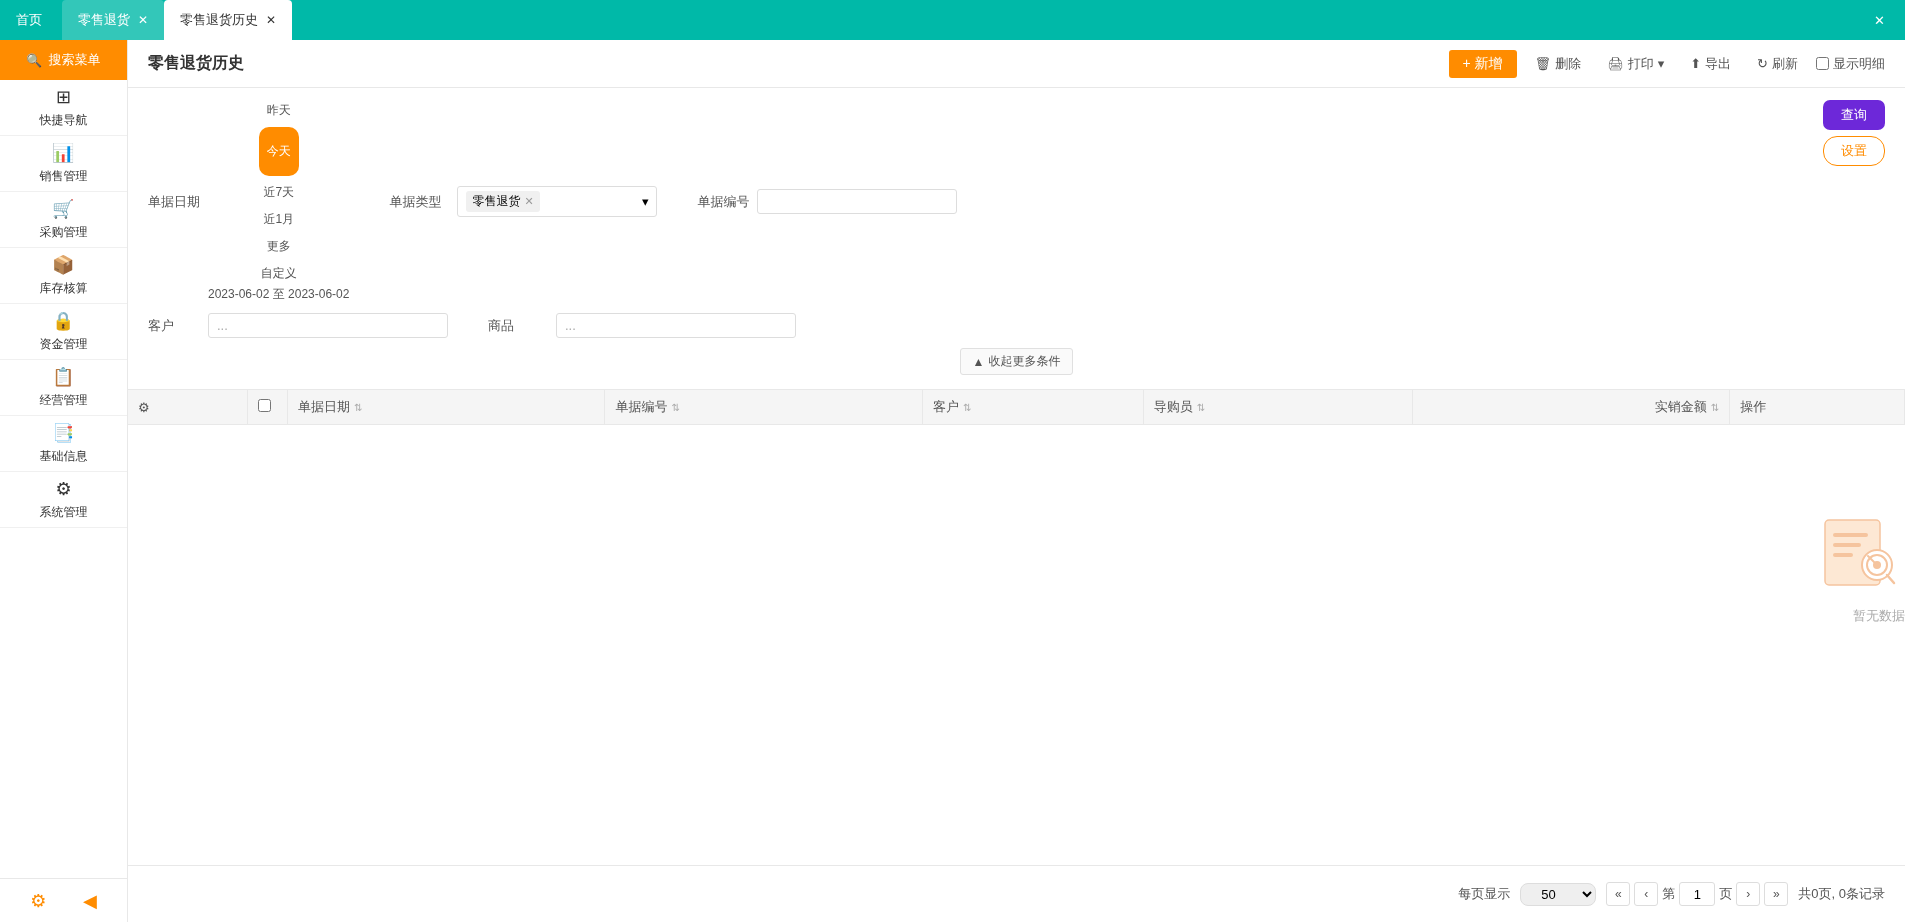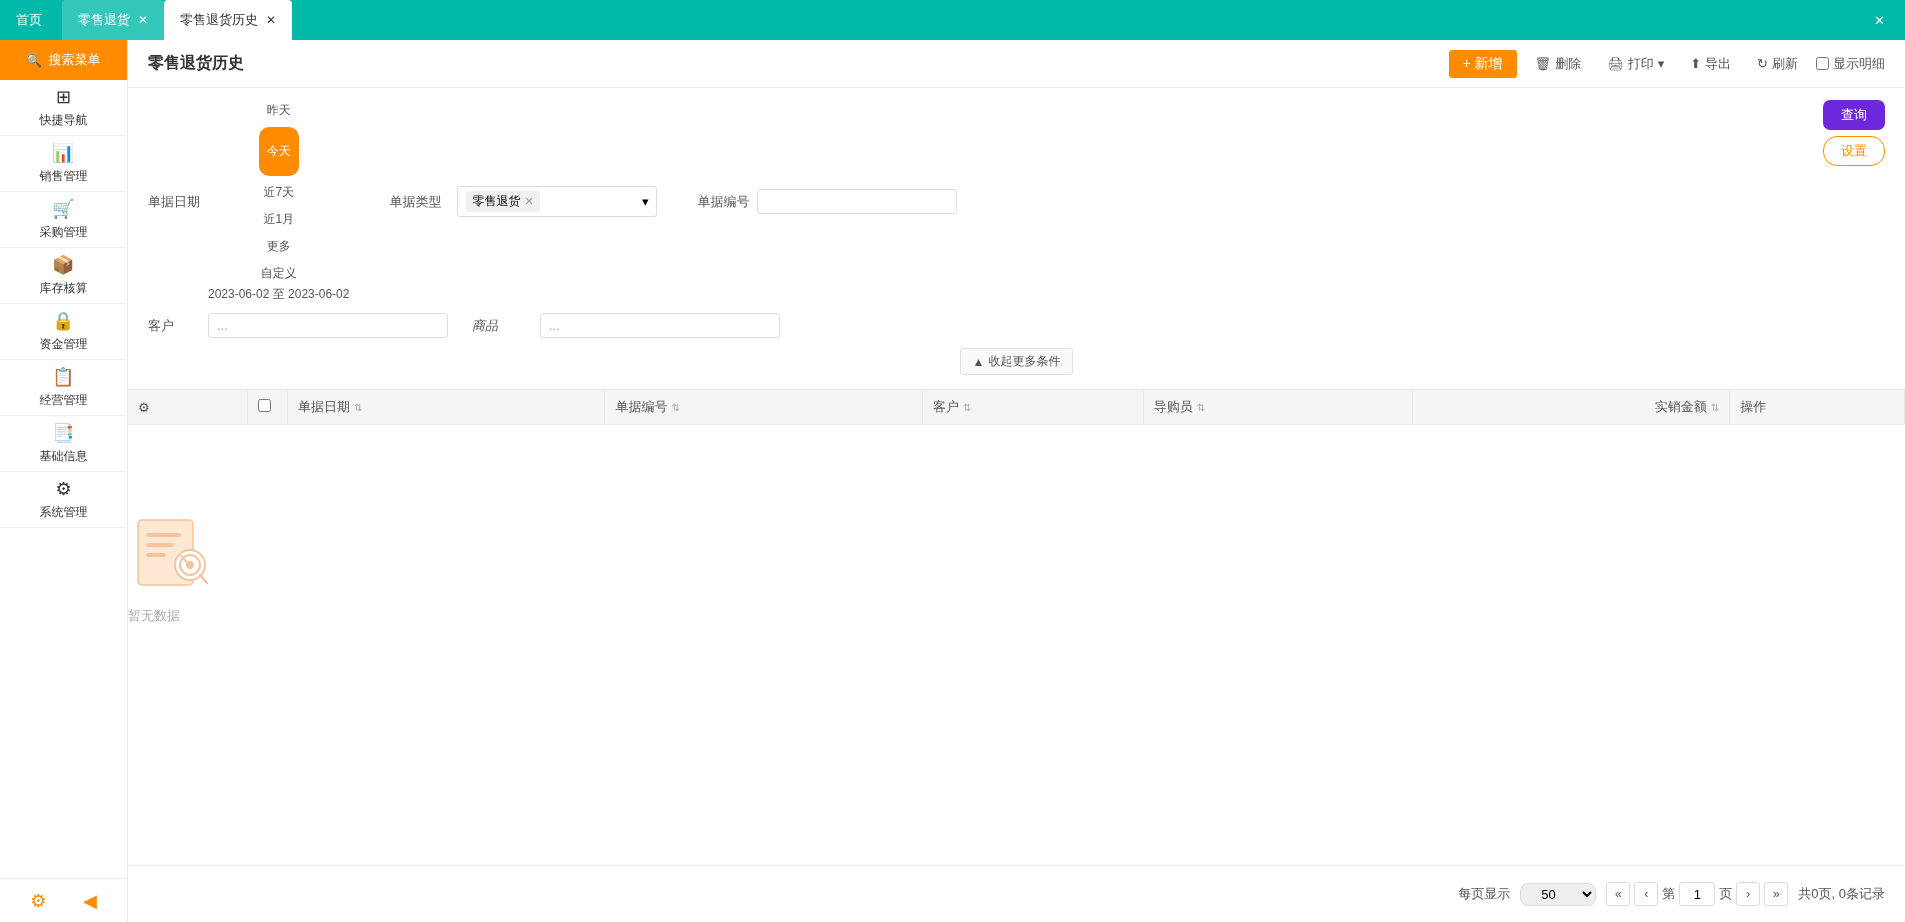--- a/index.html
+++ b/index.html
@@ -317,21 +317,21 @@
       display: flex;
       align-items: center;
       gap: 4px;
     }
     .sort-icon { font-size: 10px; color: #aaa; }
     .th-setting { text-align: center; }
     .th-checkbox { text-align: center; width: 40px; }
     .empty-state {
       display: flex;
       flex-direction: column;
-      align-items: flex-start;
+      align-items: flex-end;
       justify-content: center;
       padding: 80px 0;
       color: #aaa;
       font-size: 13px;
     }
     .empty-icon {
       width: 90px;
       height: 90px;
       margin-bottom: 12px;
     }
@@ -540,21 +540,21 @@
 
             <span class="filter-number-label">单据编号</span>
             <input class="filter-input" style="margin-left: 8px;">
           </div>
 
           <div class="filter-row-2">
             <span class="filter-label">客户</span>
             <div class="filter-customer-input">
               <span>...</span>
             </div>
-            <span class="filter-label" style="margin-left:24px;font-style:italic;">商品</span>
+            <span class="filter-label" style="margin-left:40px;">商品</span>
             <div class="filter-customer-input" style="margin-left:8px;">
               <span>...</span>
             </div>
           </div>
         </div>
 
         <div class="filter-actions">
           <button class="query-btn">查询</button>
           <button class="settings-btn">设置</button>
         </div>

